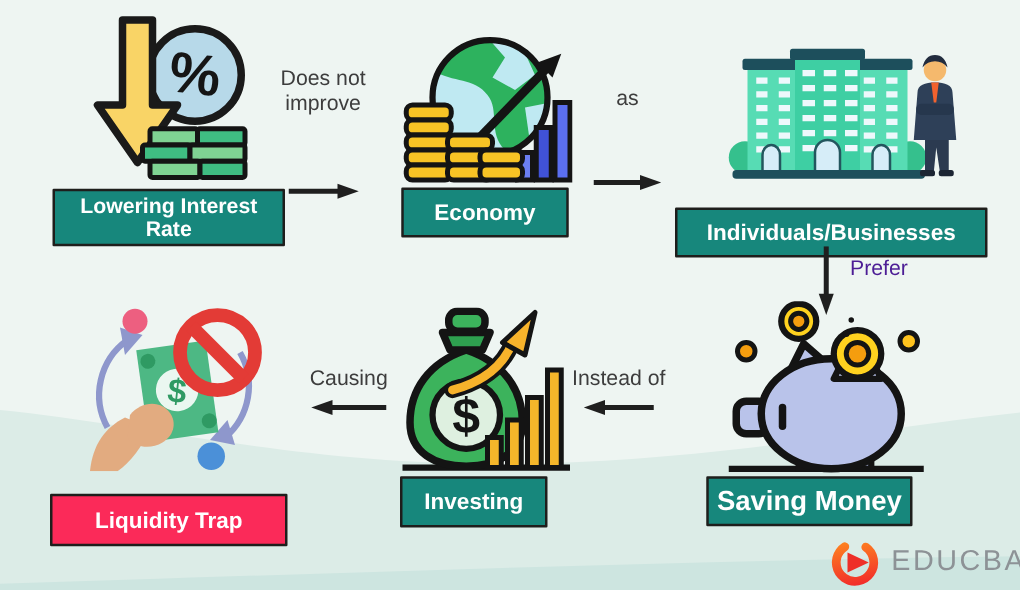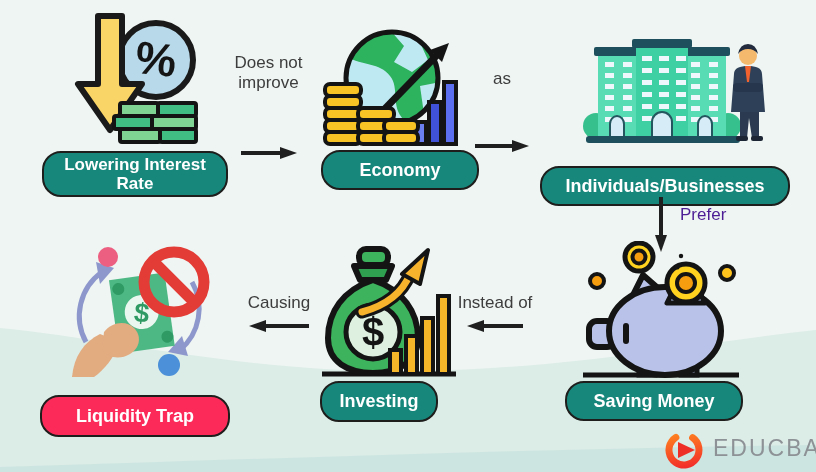--- a/index.html
+++ b/index.html
@@ -6,21 +6,21 @@
   .canvas{
     position:relative;width:816px;height:472px;overflow:hidden;
     background:#eef5f2;font-family:"Liberation Sans",sans-serif;
   }
   .wave{position:absolute;left:0;top:0;}
   .icon{position:absolute;}
   .icon svg{display:block;}
   .node{
     position:absolute;display:flex;align-items:center;justify-content:center;
     text-align:center;background:#17877c;color:#ffffff;font-weight:bold;
-    border:2px solid #1e1e1c;border-radius:19px;line-height:1.12;
+    border:2px solid #1e1e1c;border-radius:1px;line-height:1.12;
     box-sizing:border-box;padding:2px 6px;
   }
   .node.red{background:#fb2a59;margin-top:15px;}
   .edge{
     position:absolute;display:flex;flex-direction:column;align-items:center;
     color:#3d3d3d;
   }
   .edge .lbl{font-size:17px;line-height:1.16;text-align:center;}
   .edge .arr{margin-top:6px;}
   .edge-prefer{
@@ -227,31 +227,31 @@
         <text x="90" y="76" font-size="27" font-weight="bold" fill="#2f9a63" text-anchor="middle" font-family="Liberation Sans, sans-serif" transform="rotate(14 90 66)">$</text>
       </g>
       <path d="M52,86 C60,76 74,74 82,82 C90,90 88,102 78,108 C68,114 56,112 50,104 Z" fill="#e2ab80"></path>
       <circle cx="122" cy="36" r="30" fill="none" stroke="#e33b36" stroke-width="11"></circle>
       <line x1="101" y1="15" x2="143" y2="57" stroke="#e33b36" stroke-width="11"></line>
     </svg>
   </span>
 
   <div class="node" style="left:42px;top:151px;width:186px;height:46px;font-size:17px;">Lowering Interest Rate</div>
 
-  <div class="node" style="left:321px;top:150px;width:158px;height:40px;font-size:18px;">Economy</div>
+  <div class="node" style="left:321px;top:150px;width:134px;height:40px;font-size:18px;">Economy</div>
 
   <div class="node" style="left:540px;top:150px;width:250px;height:40px;font-size:18px;margin-top:16px;">Individuals/Businesses</div>
 
-  <div class="node" style="left:565px;top:381px;width:178px;height:40px;font-size:18px;">Saving Money</div>
+  <div class="node" style="left:565px;top:381px;width:165px;height:40px;font-size:22px;">Saving Money</div>
 
   <div class="node" style="left:320px;top:381px;width:118px;height:41px;font-size:18px;">Investing</div>
 
   <div class="node red" style="left:40px;top:380px;width:190px;height:42px;font-size:18px;">Liquidity Trap</div>
 
-  <div class="edge" style="left:221px;top:53px;width:95px;gap:48px;">
+  <div class="edge" style="left:211px;top:53px;width:95px;gap:48px;">
     <span class="lbl">Does not improve</span>
     <svg class="arr" width="58" height="14" viewBox="0 0 58 14">
       <line x1="1" y1="7" x2="42" y2="7" stroke="#1f1f1f" stroke-width="4"></line>
       <polygon points="40,1 57,7 40,13" fill="#1f1f1f"></polygon>
     </svg>
   </div>
 
   <div class="edge" style="left:470px;top:69px;width:64px;gap:44px;">
     <span class="lbl">as</span>
     <svg class="arr" width="56" height="14" viewBox="0 0 56 14">

